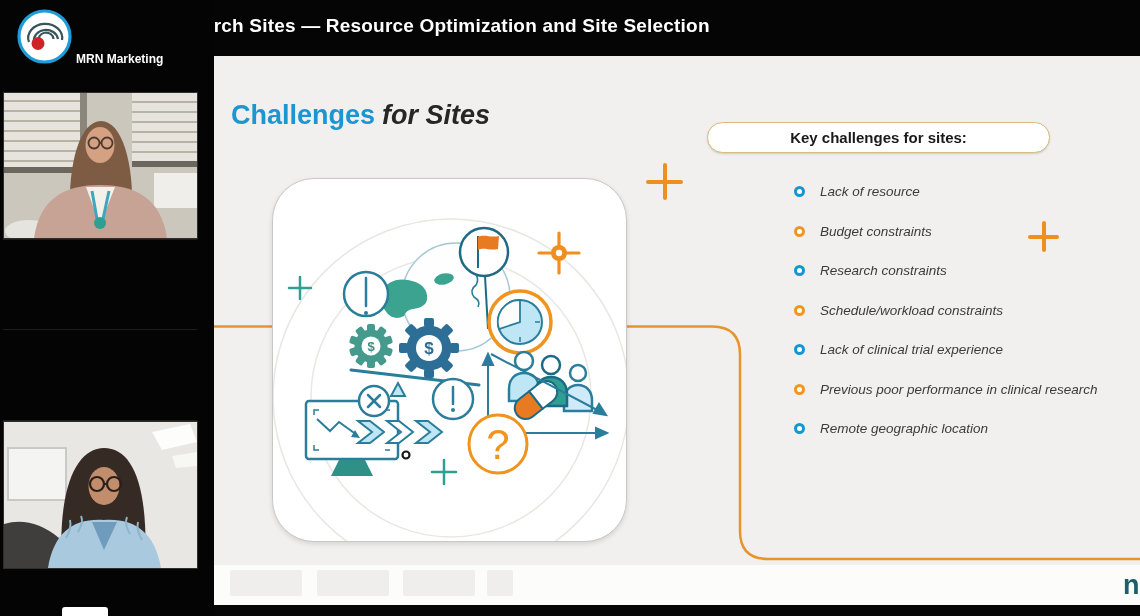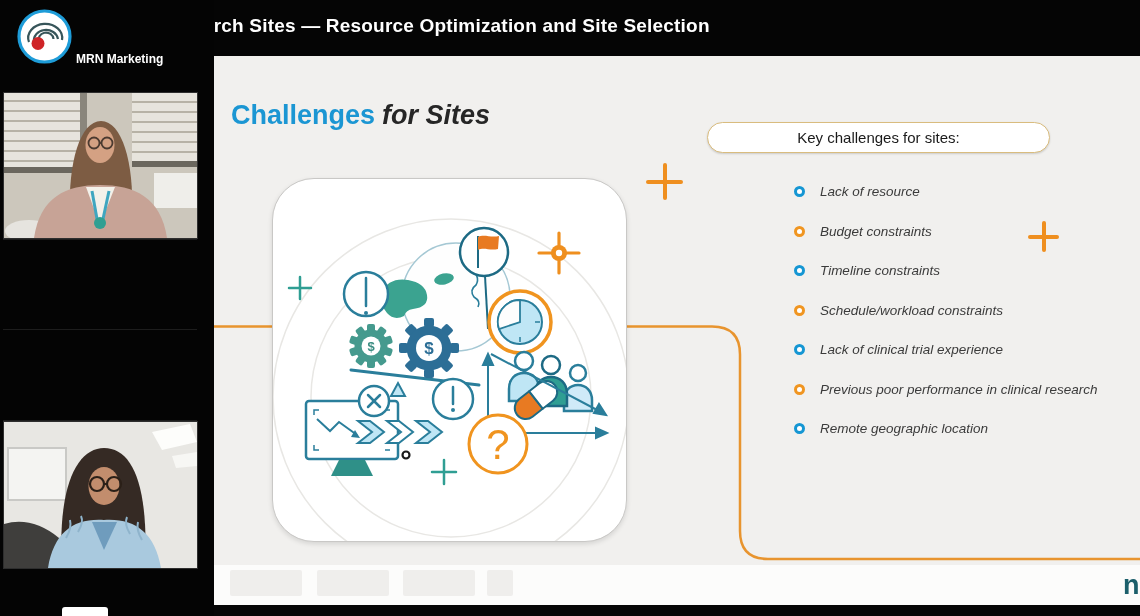--- a/index.html
+++ b/index.html
@@ -32,21 +32,21 @@
   .connector{position:absolute;left:0;top:0;pointer-events:none;}
 
   .card{position:absolute;left:72px;top:122px;width:353px;height:362px;background:#fff;
         border:1px solid #c9c8c6;border-radius:42px;overflow:hidden;
         box-shadow:0 2px 5px rgba(0,0,0,.12);}
   .card svg{position:absolute;left:0;top:0;}
 
   .callout{position:absolute;left:507px;top:66px;width:343px;height:31px;background:#fff;
            border:1.5px solid #d9bc7e;border-radius:17px;box-shadow:0 1px 2px rgba(0,0,0,.15);
            display:flex;align-items:center;justify-content:center;
-           font-size:15px;font-weight:normal;color:#1a1a1a;box-sizing:border-box;}
+           font-size:15px;font-weight:bold;color:#1a1a1a;box-sizing:border-box;}
 
   .bullets{position:absolute;left:594px;top:116px;list-style:none;margin:0;padding:0;}
   .bullets li{height:39.5px;display:flex;align-items:center;font-style:italic;}
   .bullets .ring{width:11px;height:11px;border-radius:50%;box-sizing:border-box;
                  border:3px solid #1596d3;background:#fff;flex:0 0 11px;}
   .bullets li:nth-child(even) .ring{border-color:#f09520;}
   .bullets .txt{margin-left:15px;font-size:13.5px;color:#3b3b3b;white-space:nowrap;}
 
   .plus{position:absolute;}
   .plus::before,.plus::after{content:"";position:absolute;background:#ef8f1f;border-radius:2px;}
@@ -235,21 +235,21 @@
       <li>
           <span class="ring"></span>
           <span class="txt">Lack of resource</span>
         </li>
       <li>
           <span class="ring"></span>
           <span class="txt">Budget constraints</span>
         </li>
       <li>
           <span class="ring"></span>
-          <span class="txt">Timeline constraints</span>
+          <span class="txt">Research constraints</span>
         </li>
       <li>
           <span class="ring"></span>
           <span class="txt">Schedule/workload constraints</span>
         </li>
       <li>
           <span class="ring"></span>
           <span class="txt">Lack of clinical trial experience</span>
         </li>
       <li>

